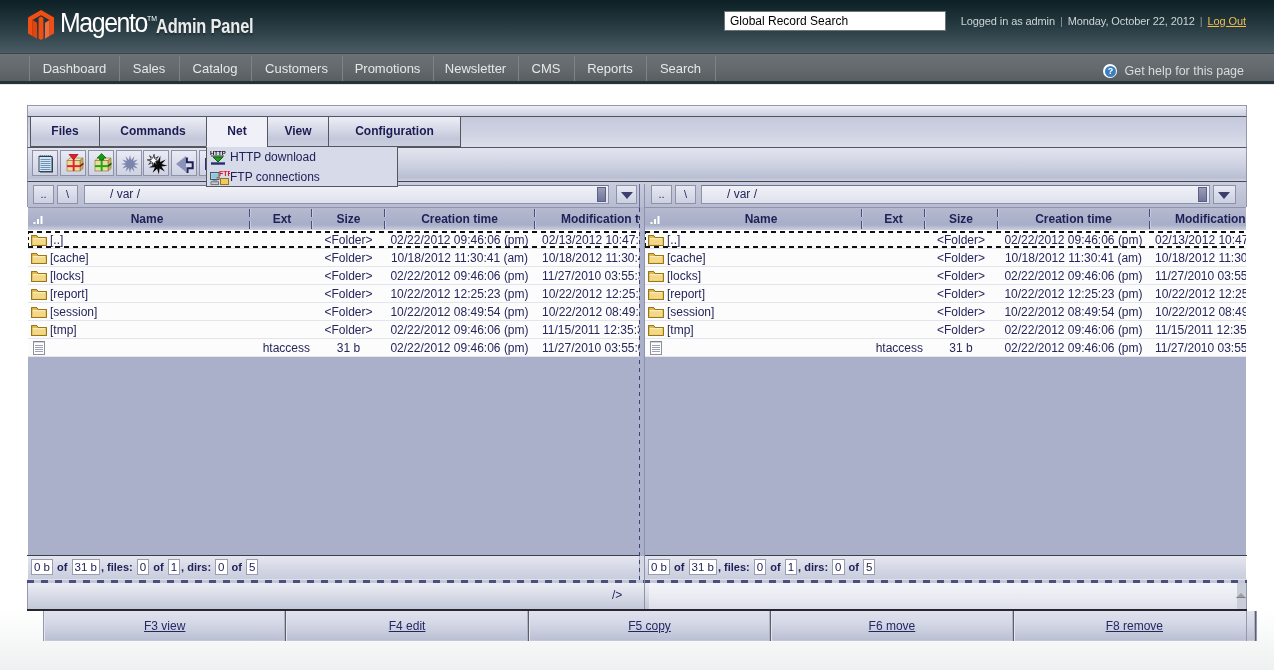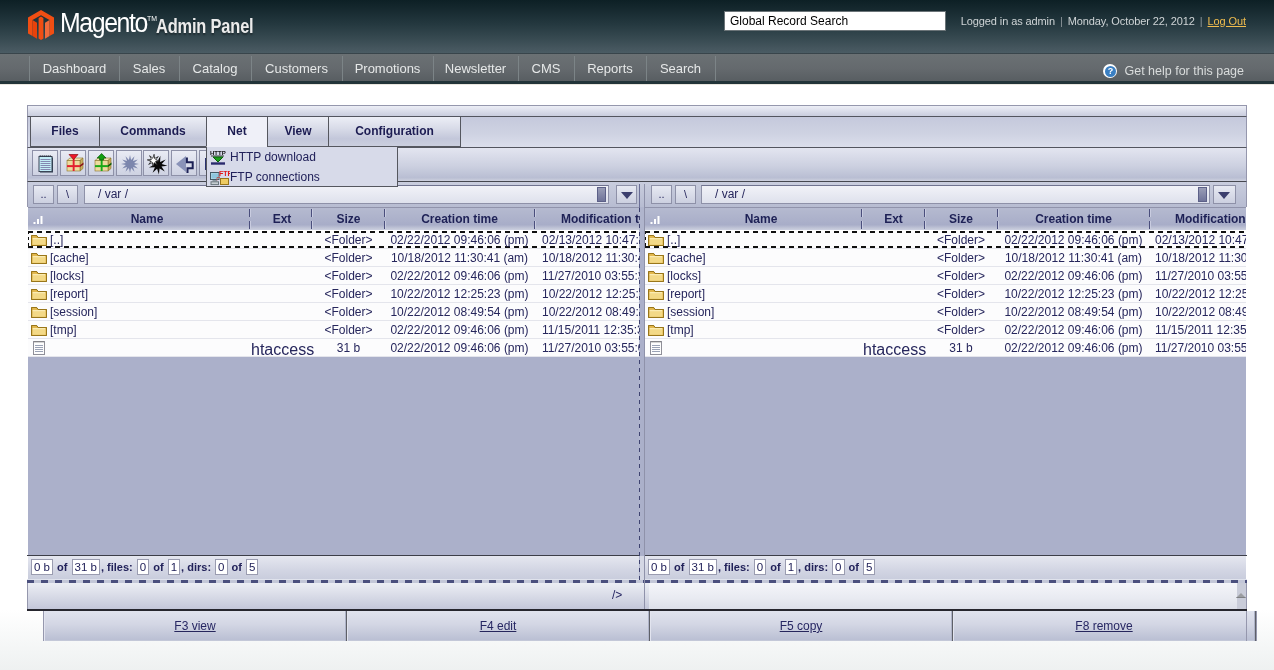--- a/index.html
+++ b/index.html
@@ -48,38 +48,38 @@
 
 
 #menu { left:179px; top:42px; width:192px; height:40px; background:#d7dae9; border:1px solid #55575f; border-top:none; z-index:30; }
 #menu .mi { position:absolute; left:0; width:190px; height:20px; line-height:20px; font-size:12px; color:#21215a; }
 #menu .mi svg { position:absolute; left:3px; top:2px; }
 #menu .mi span { position:absolute; left:23px; }
 
 
 #pathrow { left:0; top:77px; width:1220px; height:25px; background:linear-gradient(180deg,#c9cdde,#b7bcd1); border-left:1px solid #9597ad; border-right:1px solid #9597ad; }
 .pbtn { position:absolute; top:80px; height:19px; background:linear-gradient(180deg,#e7e9f2,#ccd0e0); border:1px solid #8e91a8; text-align:center; line-height:17px; font-size:11px; color:#26265c; }
-.pfield { position:absolute; top:80px; height:19px; background:linear-gradient(180deg,#f1f2f8,#dee1ec); border:1px solid #8e91a8; border-top-color:#707390; line-height:17px; font-size:12px; color:#26265c; padding-left:13px; }
+.pfield { position:absolute; top:80px; height:19px; background:linear-gradient(180deg,#f1f2f8,#dee1ec); border:1px solid #8e91a8; border-top-color:#707390; line-height:17px; font-size:12px; color:#26265c; padding-left:25px; }
 .pthumb { position:absolute; top:82px; width:9px; height:15px; background:linear-gradient(180deg,#999db6,#70749a); border:1px solid #5c6088; }
 .parrow { position:absolute; top:80px; width:21px; height:19px; background:linear-gradient(180deg,#e7e9f2,#ccd0e0); border:1px solid #8e91a8; }
 .parrow:after { content:""; position:absolute; left:4px; top:6px; border-left:6px solid transparent; border-right:6px solid transparent; border-top:7px solid #3c3f6e; }
 
 
 .thead { position:absolute; top:102px; height:23px; background:linear-gradient(180deg,#b5bad0 0%,#a8adc8 80%,#c6cada 100%); border-top:1px solid #9093ab; border-bottom:1px solid #c9cdde; }
 .th { position:absolute; top:0; height:22px; line-height:22px; text-align:center; font-weight:bold; font-size:12px; color:#1e2156; }
 .csep { position:absolute; top:1px; width:1px; height:20px; background:linear-gradient(180deg,#4a4e7c 0 8px,rgba(0,0,0,0) 8px 12px,#4a4e7c 12px 20px); }
 .csep:after { content:""; position:absolute; left:1px; top:0; width:1px; height:20px; background:linear-gradient(180deg,#c9cce0 0 8px,rgba(0,0,0,0) 8px 12px,#c9cce0 12px 20px); }
 .sorticon { position:absolute; left:5px; top:8px; width:10px; height:8px; }
 
 
 .frow { position:absolute; height:18px; background:#fcfcfd; border-bottom:1px solid #e4e5ec; }
 .frow .nm { position:absolute; left:22px; top:2px; font-size:12px; color:#26265c; white-space:nowrap; }
 .frow .fico { position:absolute; left:3px; top:2px; }
 .frow .sz { position:absolute; top:2px; font-size:12px; color:#26265c; text-align:center; }
-.frow .ext { position:absolute; top:2px; font-size:16px; color:#26265c; text-align:right; }
+.frow .ext { position:absolute; top:2px; font-size:12px; color:#26265c; text-align:right; }
 .frow .ct { position:absolute; top:2px; font-size:12px; color:#26265c; text-align:center; }
 .frow .mt { position:absolute; top:2px; font-size:12px; color:#26265c; white-space:nowrap; }
 .cursor { background-image:repeating-linear-gradient(90deg,#101010 0 5px,rgba(0,0,0,0) 5px 9px),repeating-linear-gradient(90deg,#101010 0 5px,rgba(0,0,0,0) 5px 9px),repeating-linear-gradient(180deg,#101010 0 3px,rgba(0,0,0,0) 3px 6px);
   background-position:0 0, 0 bottom, 0 0; background-size:100% 2px,100% 2px,1px 100%; background-repeat:no-repeat; }
 
 
 .fempty { position:absolute; background:#abb0ca; }
 #bline1 { left:0; top:450px; width:1220px; height:1px; background:#3c3e48; }
 .sbar { position:absolute; top:451px; height:24px; background:linear-gradient(180deg,#e5e7f0 0%,#d2d5e3 60%,#c8ccdc 100%); font-size:11px; font-weight:bold; color:#22225a; }
 .sbar .bx { display:inline-block; height:16px; line-height:15px; background:#fff; border:1px solid #9a9cb0; font-weight:normal; padding:0 2px; margin:0 1px; font-size:11.5px; text-align:center; min-width:11px; box-sizing:border-box; }
@@ -501,20 +501,21 @@
   <div id="cmdl" class="abs"></div>
   <div id="cmdprompt">/&gt;</div>
   <div id="cmdr" class="abs"></div>
   <div id="cmdg" class="abs"></div>
   <div id="cmdarr" class="abs"></div>
   <div id="bline2" class="abs"></div>
   <div id="fbtns" class="abs">
     <div class="fb">F3 view</div>
     <div class="fb">F4 edit</div>
     <div class="fb">F5 copy</div>
+    <div class="fb">F6 move</div>
     <div class="fb">F8 remove</div>
   </div>
   <div id="fbtnpad" class="abs"></div>
   <div id="divbg1" class="abs"></div>
     <div id="divbg2" class="abs"></div>
     <div id="divbg3" class="abs"></div>
     <div id="divsolid" class="abs"></div>
     <div id="divline2" class="abs"></div>
   <div id="divdash" class="abs"></div>
 </div>

